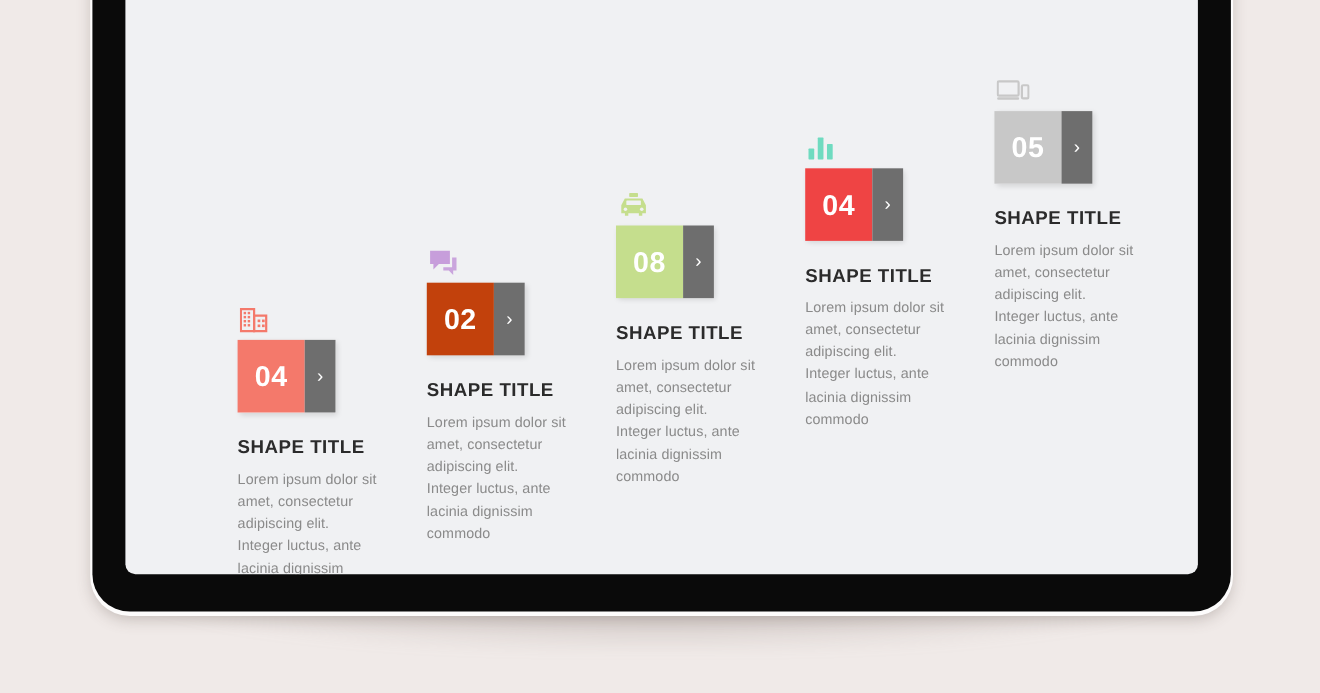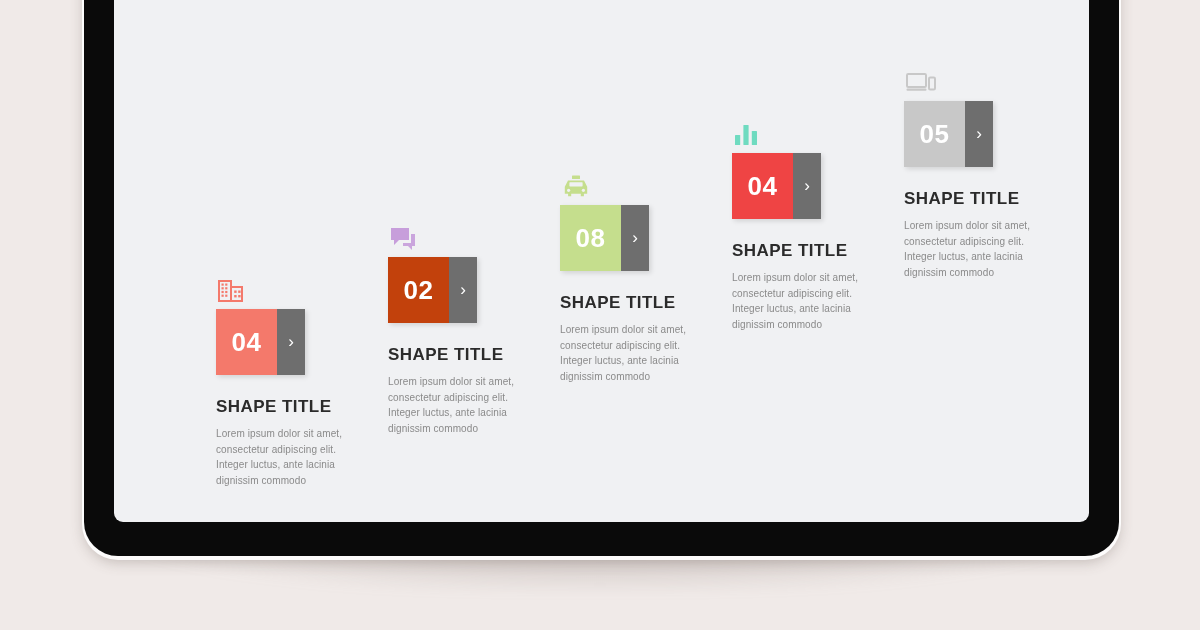--- a/index.html
+++ b/index.html
@@ -76,21 +76,21 @@
 
   .step-title{
     margin-top:22px;
     font-size:17px;
     font-weight:bold;
     color:#2b2b2b;
     letter-spacing:0.45px;
   }
   .step-body{
     margin-top:9px;
-    font-size:10px;
+    font-size:13px;
     line-height:1.55;
     color:#8a8a8a;
     width:128px;
     letter-spacing:0.1px;
   }
 </style>
 </head>
 <body>
 
 <div id="device-shadow"></div>

